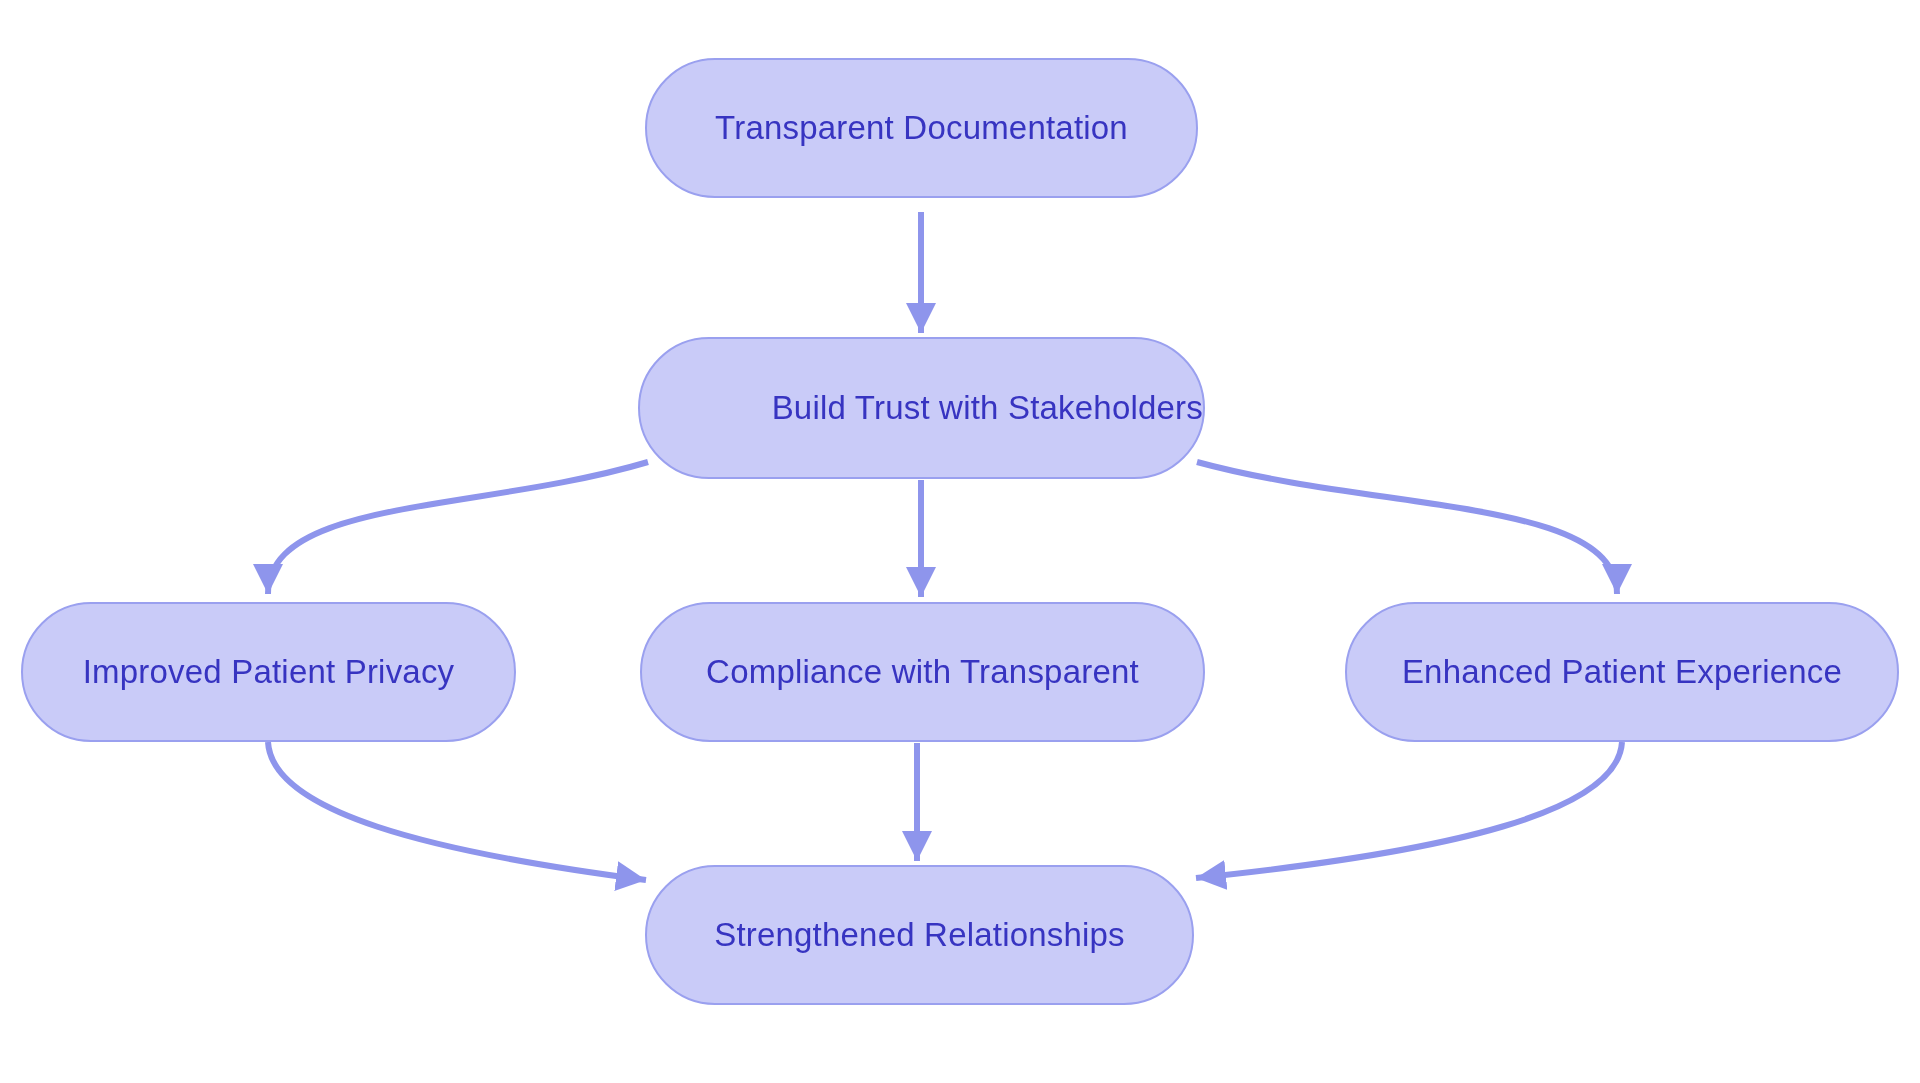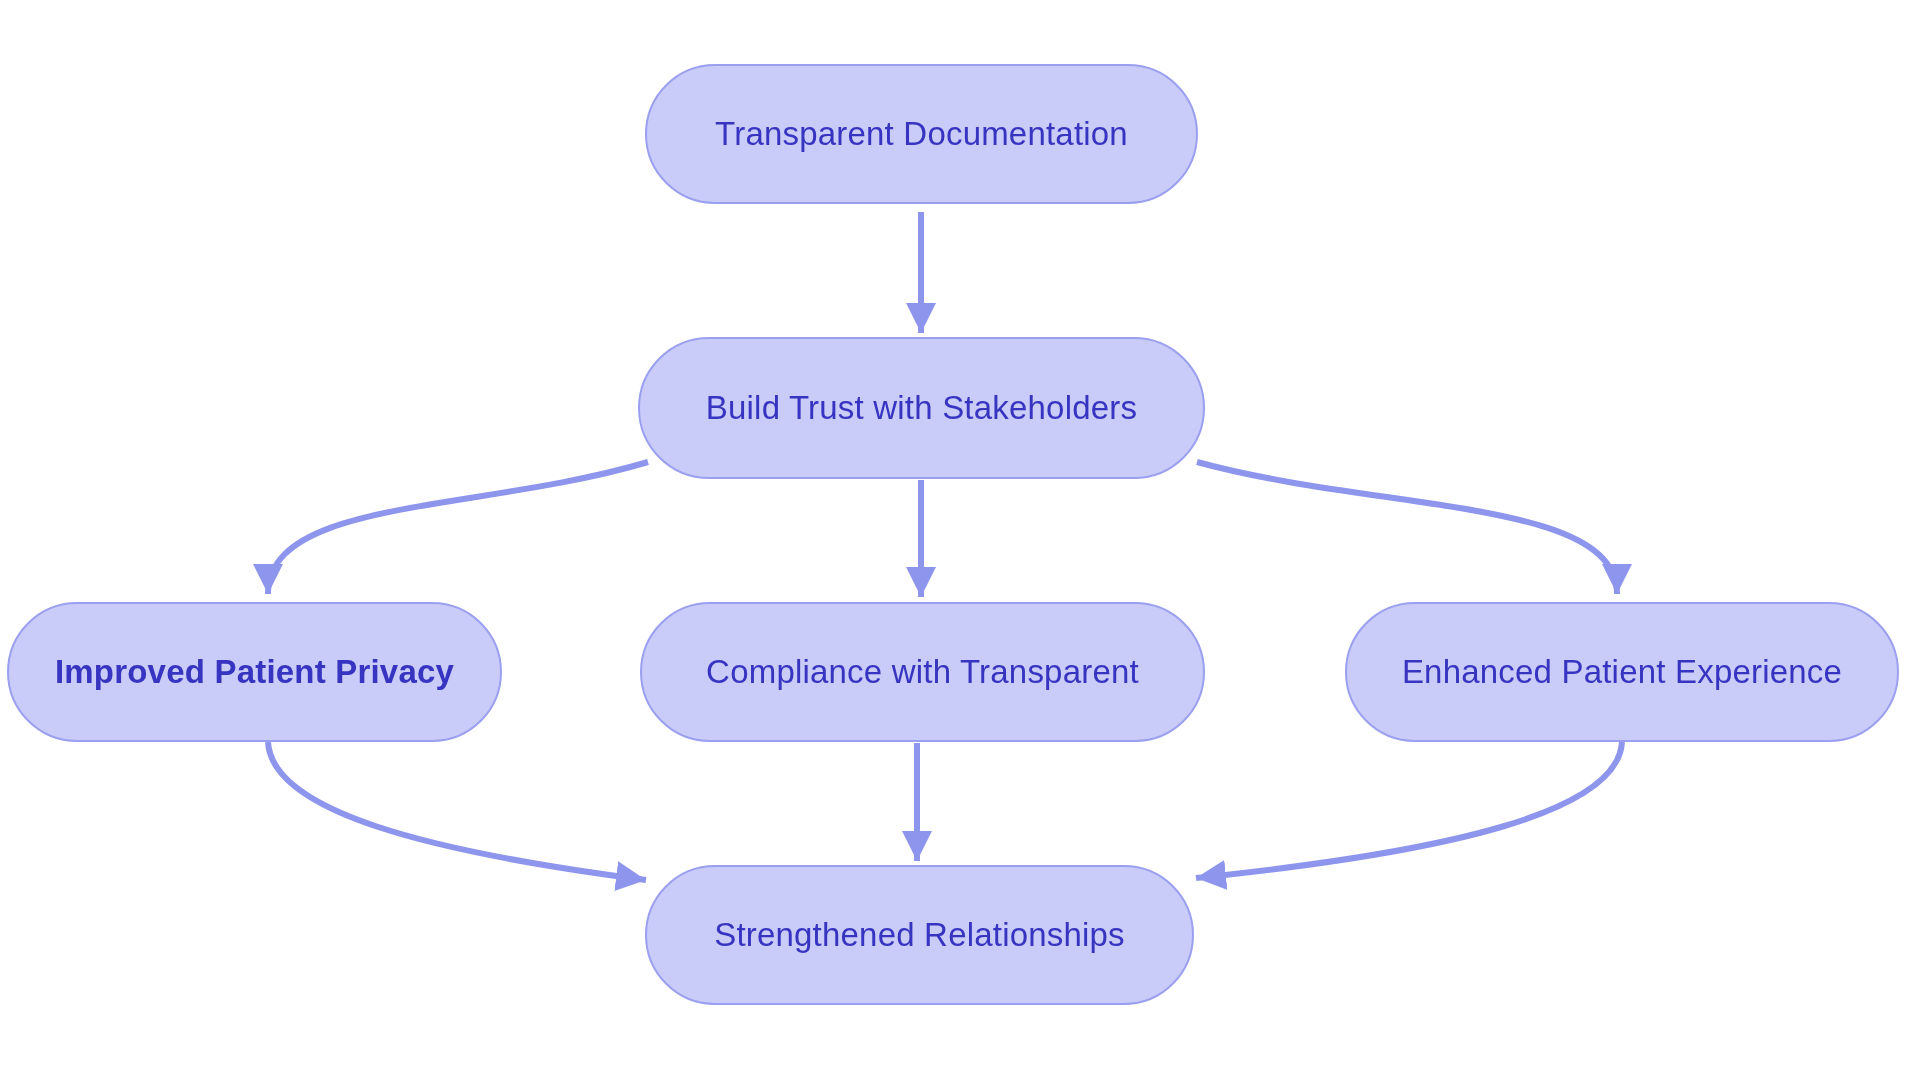--- a/index.html
+++ b/index.html
@@ -39,23 +39,23 @@
     background: var(--node-fill, #c9cbf8);
     border: 2.5px solid var(--node-border, #9aa0ef);
     border-radius: 71px;
     color: var(--text-color, #3734c1);
     font-size: 33px;
     letter-spacing: 0.2px;
     white-space: nowrap;
     text-align: center;
   }
   
-  .node-1 { left: 645px;  top: 64px;  width: 553px; height: 140px; justify-content: center; }
-  .node-2 { left: 638px;  top: 337px; width: 567px; height: 142px; }
-  .node-3 { left: 7px;   top: 602px; width: 495px; height: 140px; font-weight: bold; }
+  .node-1 { left: 645px;  top: 58px;  width: 553px; height: 140px; justify-content: center; }
+  .node-2 { left: 638px;  top: 337px; width: 567px; height: 142px; justify-content: flex-end; }
+  .node-3 { left: 21px;   top: 602px; width: 495px; height: 140px; }
   .node-4 { left: 640px;  top: 602px; width: 565px; height: 140px; }
   .node-5 { left: 1345px; top: 602px; width: 554px; height: 140px; }
   .node-6 { left: 645px;  top: 865px; width: 549px; height: 140px; }
 </style>
 </head>
 <body>
 
 <div class="canvas">
 
   <svg class="edges-layer" viewBox="0 0 1920 1083" xmlns="http://www.w3.org/2000/svg">

